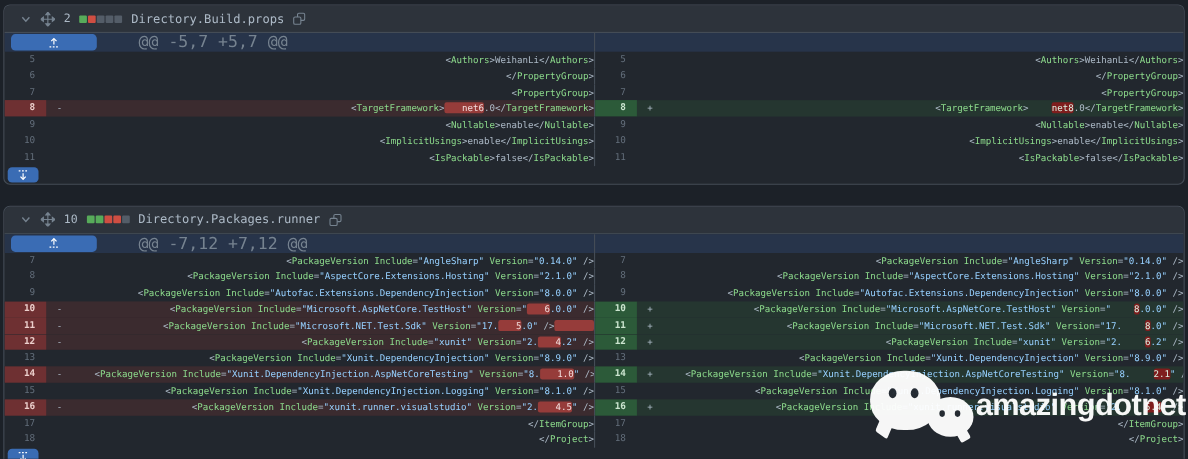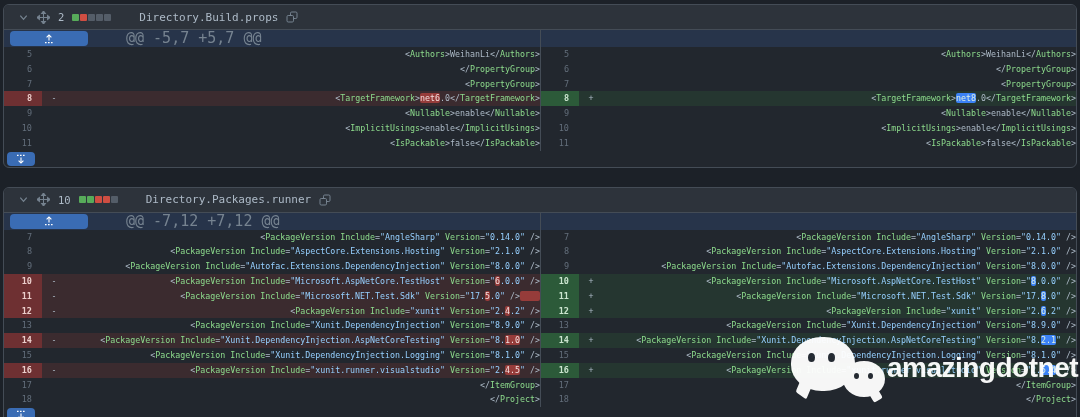--- a/index.html
+++ b/index.html
@@ -7,21 +7,21 @@
   #page{position:relative;width:1080px;height:417px;overflow:hidden;}
   #files{display:flex;flex-direction:column;gap:19px;padding-top:4px;}
   .card{margin:0 3px;background:#22272e;border:1px solid #444c56;border-radius:6px;overflow:hidden;}
   .fh{height:24px;display:flex;align-items:center;gap:8px;padding:0 12px 0 14px;
       background:#2d333b;border-bottom:1px solid #444c56;color:#adbac7;}
   .fh .cnt{font-size:10.5px;color:#adbac7;}
   .blocks{display:flex;gap:1px;}
   .blk{width:7px;height:7px;border-radius:1px;}
   .blk.add{background:var(--c-add,#57ab5a);} .blk.del{background:var(--c-del,#cf4e42);}
   .blk.neutral{background:var(--c-neutral,#545d68);}
-  .fname{font-size:11px;color:#adbac7;margin-left:20px;cursor:pointer;}
+  .fname{font-size:11px;color:#adbac7;margin-left:0;cursor:pointer;}
   .iconbtn{display:inline-flex;align-items:center;cursor:pointer;line-height:0;}
   .diff{font-size:8.3px;}
   .row{display:flex;height:14.8px;line-height:14.8px;}
   .half{flex:1 1 50%;display:flex;min-width:0;overflow:hidden;box-sizing:border-box;}
   .half.right{border-left:1px solid #444c56;}
   .half.del{background:#3b2b2f;} .half.add{background:#253630;}
   .hunkrow{height:17px;line-height:17px;}
   .hunkbg{background:#27344a;}
   .hunk-text{color:#768390;font-size:15px;margin-left:38px;white-space:pre;}
   .xbtn{border:none;padding:0;margin:1px 0 1px 6px;width:78px;height:15px;flex:none;
@@ -29,22 +29,22 @@
         display:inline-flex;align-items:center;justify-content:center;line-height:0;}
   .xbtn.small{width:28px;height:14px;margin-left:3px;}
   .expandrow{height:16px;align-items:center;}
   .num{flex:0 0 38px;box-sizing:border-box;padding-right:10px;text-align:right;
        font-size:8.5px;color:#636e7b;cursor:pointer;}
   .ndel{background:#6e3032;color:#eccfcc;font-weight:bold;}
   .nadd{background:#2c5a39;color:#cbe5cf;font-weight:bold;}
   .marker{flex:0 0 24px;text-align:center;color:#adbac7;}
   .codeline{white-space:pre;flex:1;min-width:0;overflow:hidden;text-align:right;}
   .sp{color:#adbac7;} .sg{color:#8ddb8c;} .sb{color:#96d0ff;}
-  .shd{background:#963c3a;color:#f3dedd;border-radius:2px;}
-  .sha{background:#3b82f6;color:#ddefe1;border-radius:2px;}
+  .shd{background:#963c3a;color:#f3dedd;border-radius:2px;padding-left:16px;}
+  .sha{background:#7f1d1d;color:#ddefe1;border-radius:2px;margin-left:21px;}
   
   .watermark{position:absolute;right:2px;bottom:18px;display:flex;align-items:center;z-index:9;opacity:.96;}
   .wechat{position:relative;width:112px;height:62px;flex:none;}
   .bub{position:absolute;background:#fff;}
   .bub.big{left:18px;top:0;width:64px;height:54px;border-radius:48%;}
   .bub.big::after{content:'';position:absolute;left:6px;bottom:-5px;width:13px;height:13px;
                   background:#fff;transform:rotate(35deg) skew(12deg);border-radius:2px;}
   .bub.small{left:70px;top:24px;width:42px;height:36px;border-radius:50%;}
   .bub.small::after{content:'';position:absolute;right:4px;bottom:-4px;width:10px;height:10px;
                     background:#fff;transform:rotate(-30deg);border-radius:2px;}

